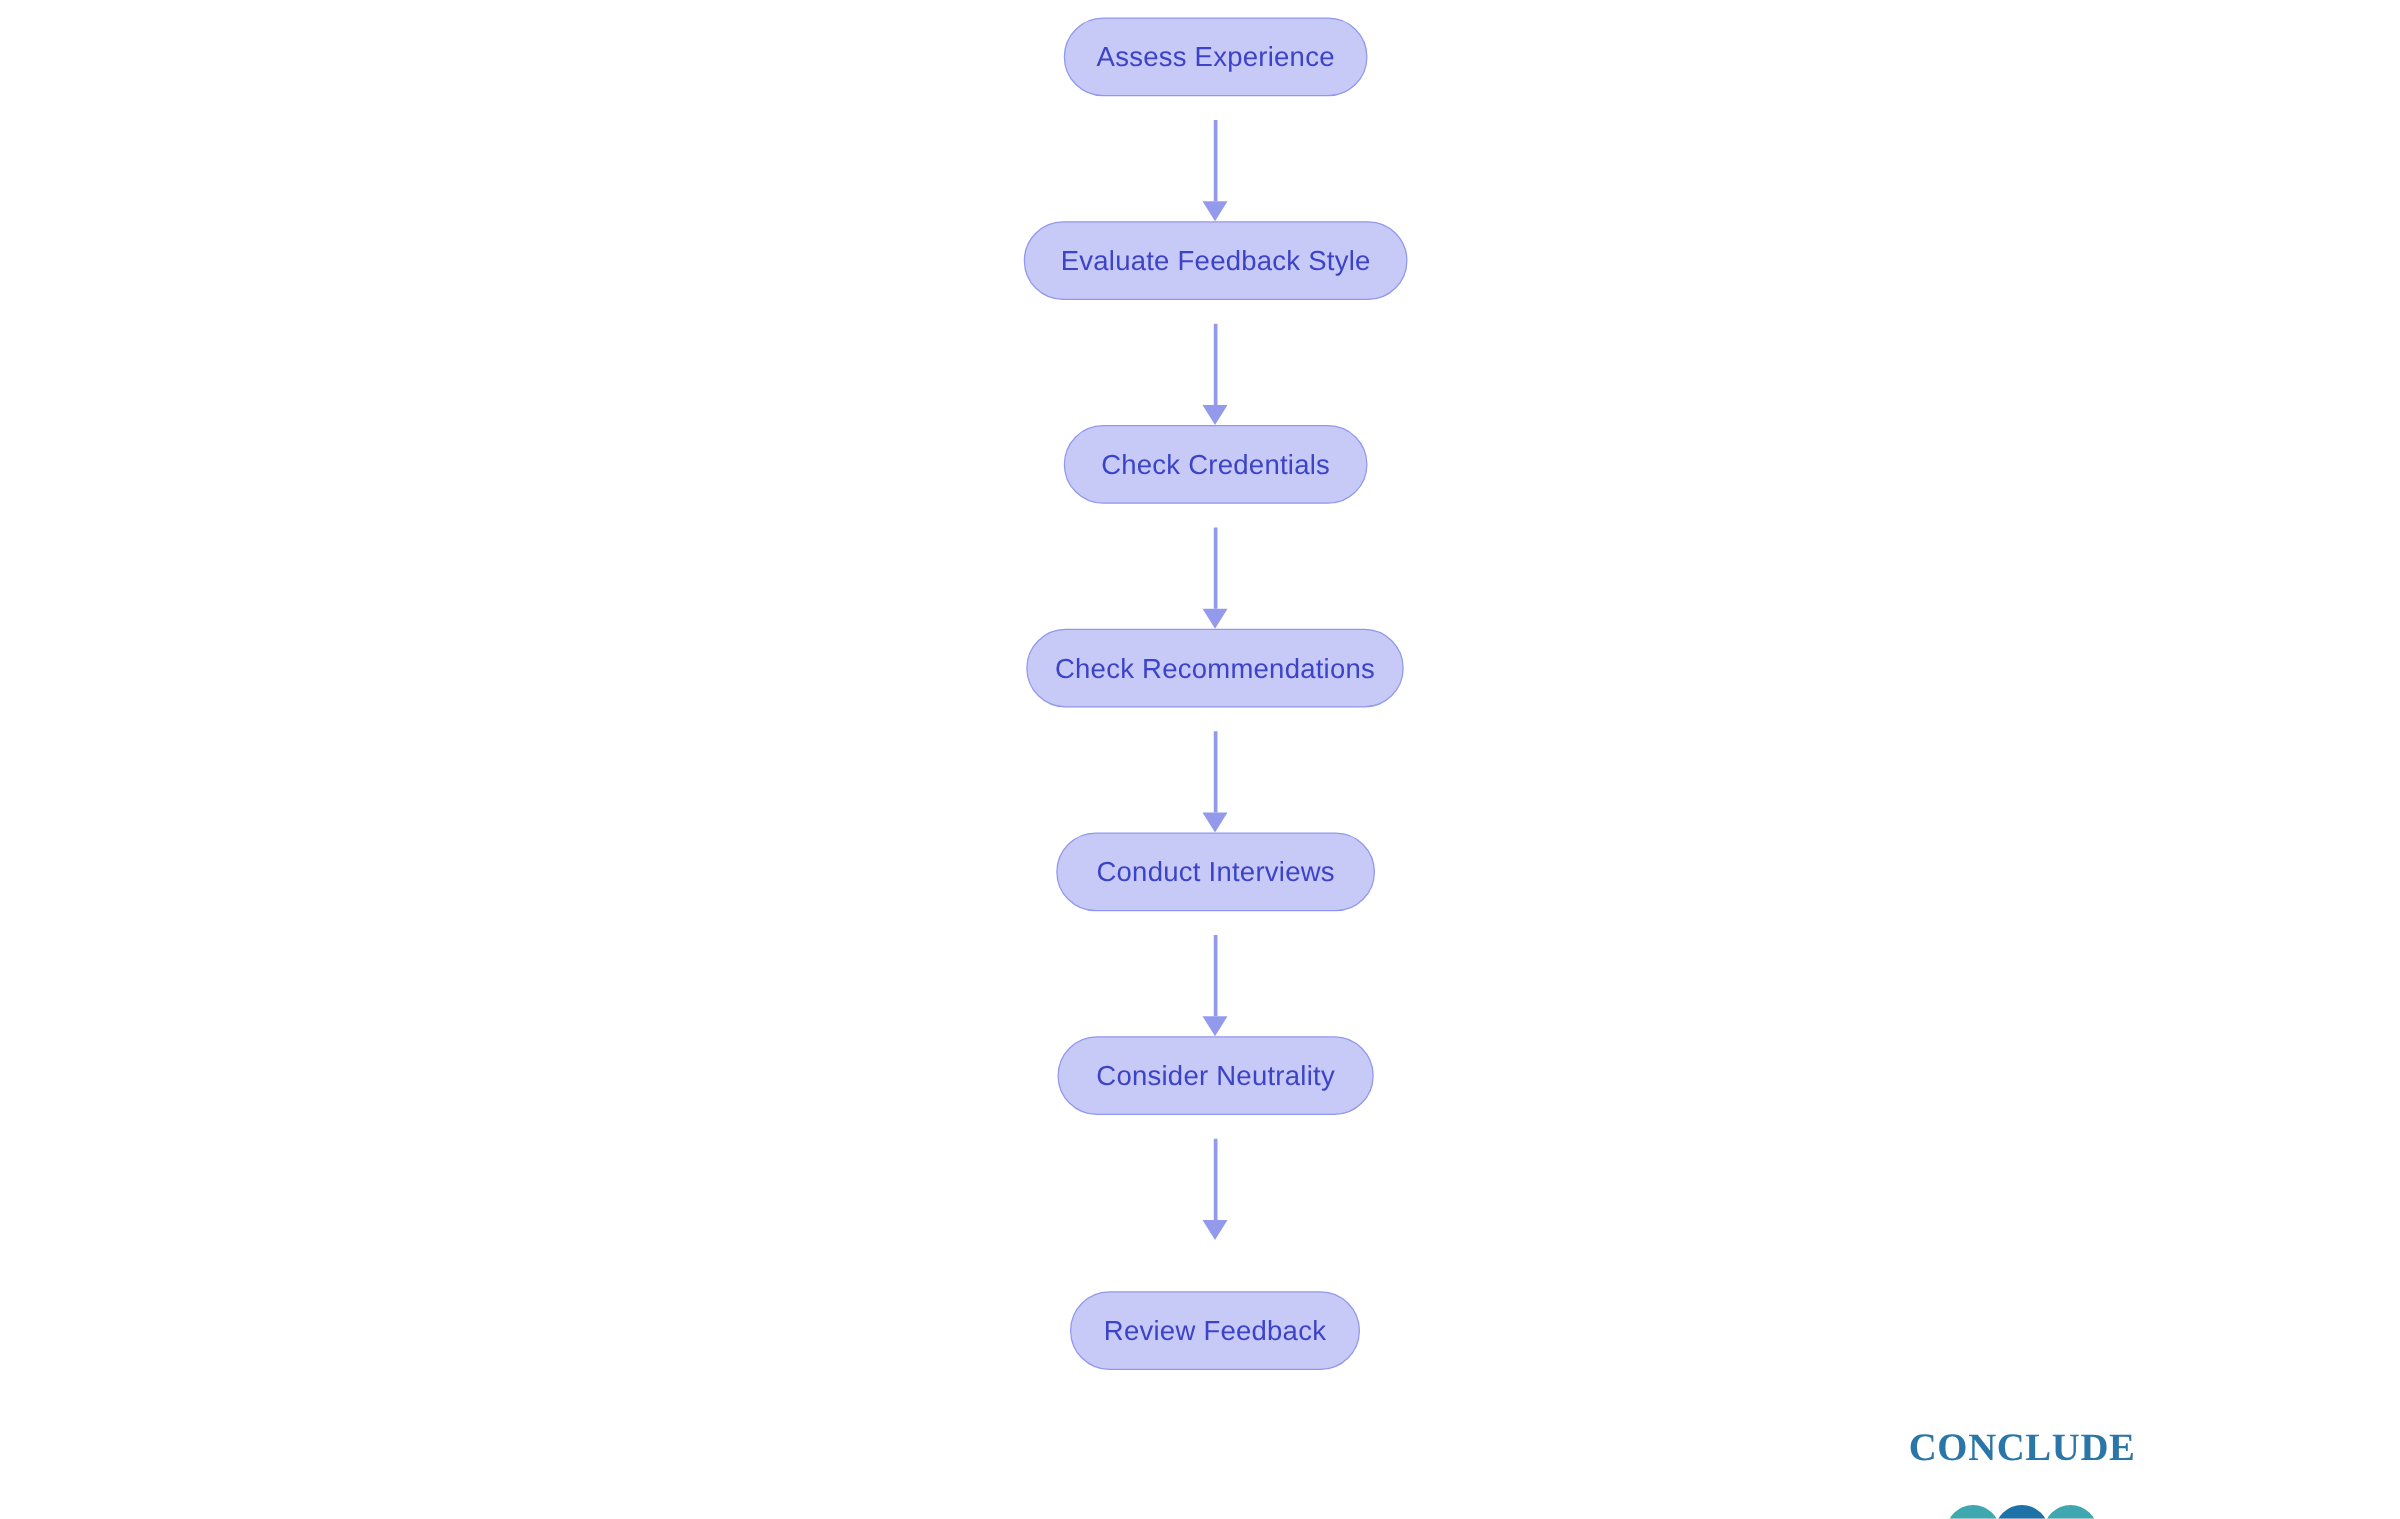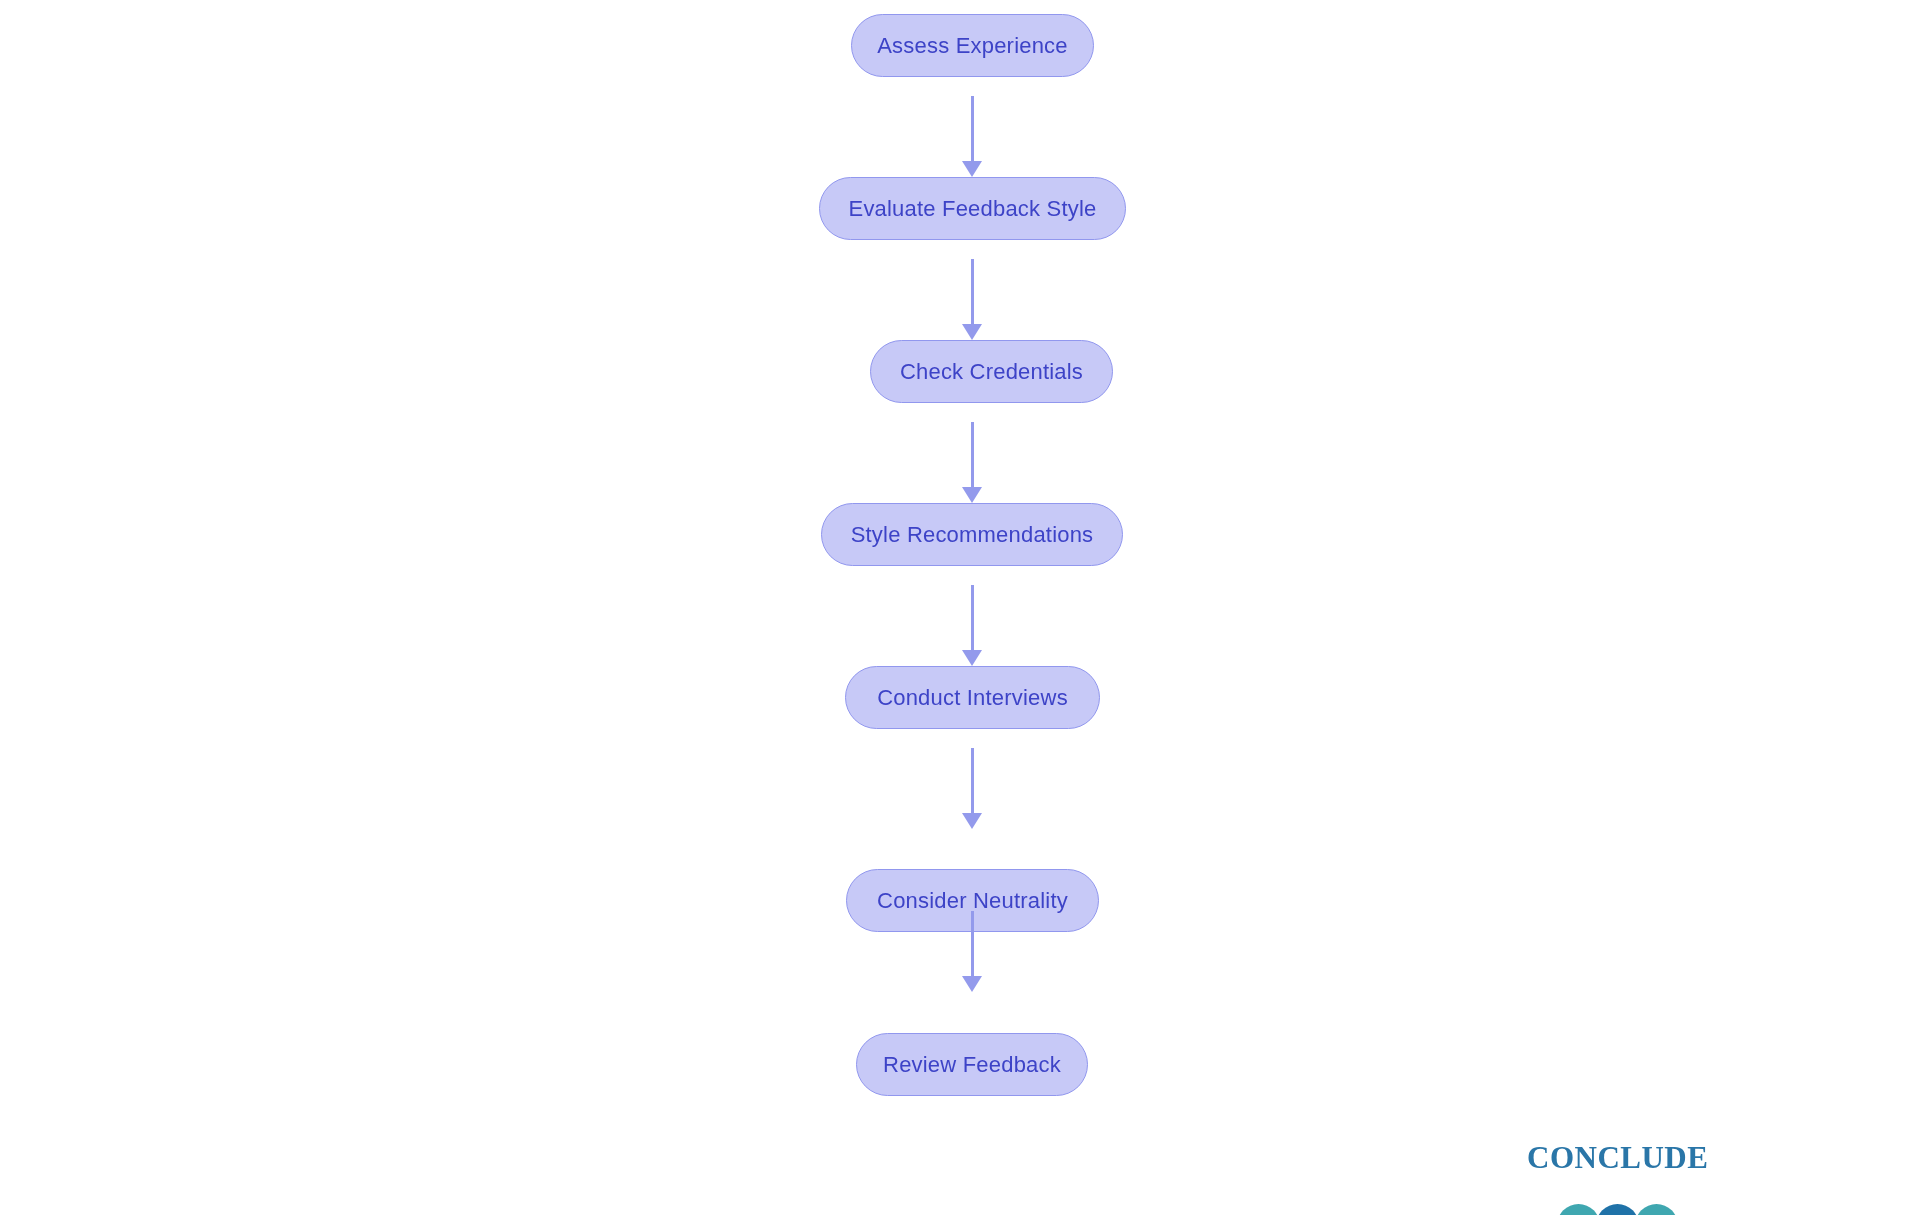--- a/index.html
+++ b/index.html
@@ -91,24 +91,24 @@
   .badge-d { background: #1f72a8; z-index: 2; margin-left: -4px; }
   .badge-r { background: #3fa7b0; z-index: 3; margin-left: -4px; }
 </style>
 </head>
 <body>
 
 <div class="canvas">
 
   <div class="node" style="left:851px; top:14px;  width:243px;">Assess Experience</div>
   <div class="node" style="left:819px; top:177px; width:307px;">Evaluate Feedback Style</div>
-  <div class="node" style="left:870px; top:340px; width:243px;">Check Credentials</div>
-  <div class="node" style="left:821px; top:503px; width:302px;">Style Recommendations</div>
+  <div class="node" style="left:851px; top:340px; width:243px;">Check Credentials</div>
+  <div class="node" style="left:821px; top:503px; width:302px;">Check Recommendations</div>
   <div class="node" style="left:845px; top:666px; width:255px;">Conduct Interviews</div>
-  <div class="node" style="left:846px; top:829px; width:253px;margin-top:40px;">Consider Neutrality</div>
+  <div class="node" style="left:846px; top:829px; width:253px;">Consider Neutrality</div>
   <div class="node" style="left:856px; top:992px; width:232px;margin-top:41px;">Review Feedback</div>
 
   <div class="arrow" style="top:96px;">
     <div class="arrow-line"></div>
     <div class="arrow-head"></div>
   </div>
   <div class="arrow" style="top:259px;">
     <div class="arrow-line"></div>
     <div class="arrow-head"></div>
   </div>

